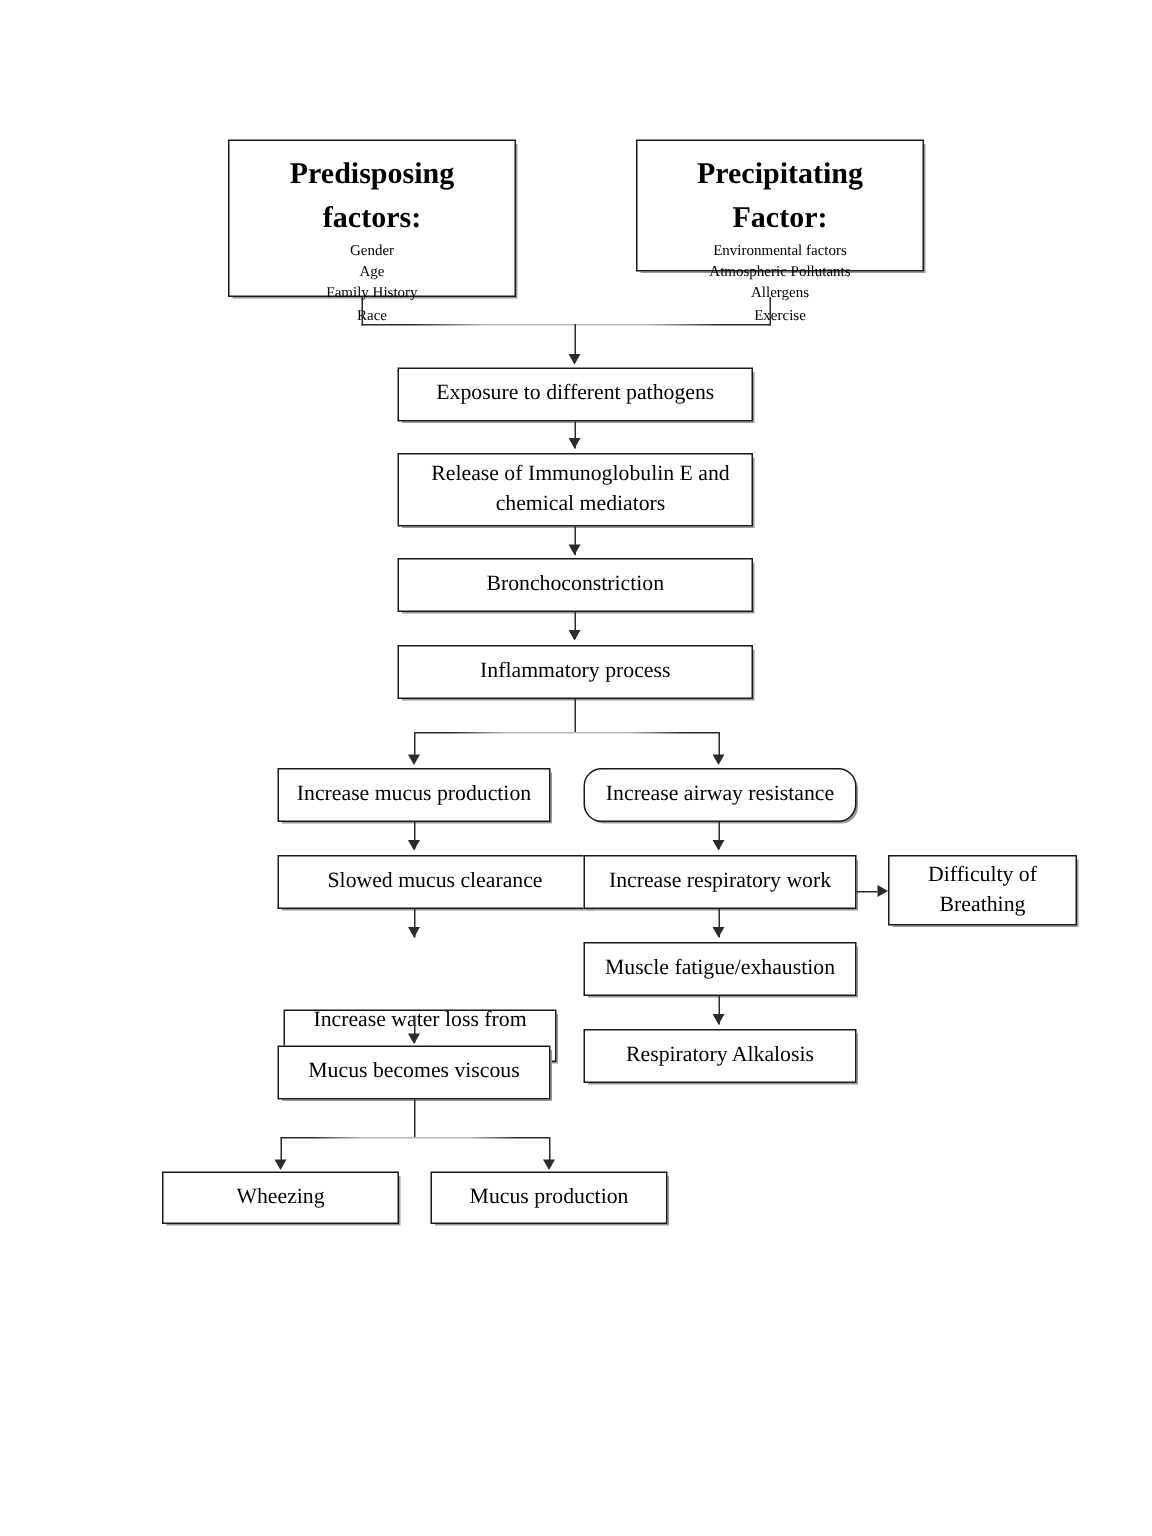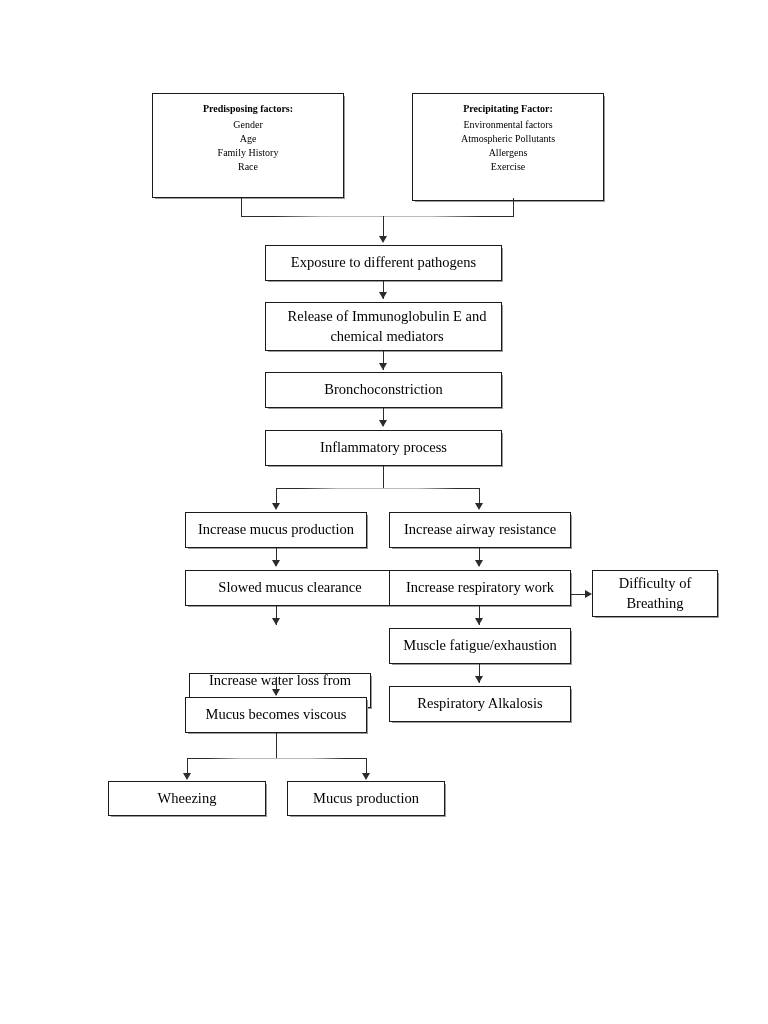--- a/index.html
+++ b/index.html
@@ -45,21 +45,21 @@
 
   
   .node.listbox {
     display: block;
     padding: 8px 6px 6px 6px;
     text-align: center;
   }
   .node.listbox .head {
     display: block;
     font-weight: bold;
-    font-size: 10px;
+    font-size: 20px;
     line-height: 1.45;
     margin-bottom: 1px;
   }
   .node.listbox .item {
     display: block;
     font-size: 10px;
     line-height: 1.42;
   }
 
   
@@ -104,21 +104,21 @@
 <div id="canvas">
 
   <div class="node listbox" style="left:152px; top:93px; width:192px; height:105px;">
     <span class="head">Predisposing factors:</span>
     <span class="item">Gender</span>
     <span class="item">Age</span>
     <span class="item">Family History</span>
     <span class="item">Race</span>
   </div>
 
-  <div class="node listbox" style="left:412px; top:93px; width:192px; height:108px;">
+  <div class="node listbox" style="left:424px; top:93px; width:192px; height:88px;">
     <span class="head">Precipitating Factor:</span>
     <span class="item">Environmental factors</span>
     <span class="item">Atmospheric Pollutants</span>
     <span class="item">Allergens</span>
     <span class="item">Exercise</span>
   </div>
 
   <div class="vline" style="left:241px; top:198px; height:19px;"></div>
   <div class="vline" style="left:513px; top:198px; height:19px;"></div>
   <div class="hline faded" style="left:241px; top:216px; width:273px;"></div>
@@ -190,21 +190,21 @@
   <div class="arrow-down" style="left:361.5px; top:773px;"></div>
 
   <div class="node" style="left:108px; top:781px; width:158px; height:35px;">
     <span class="txt">Wheezing</span>
   </div>
 
   <div class="node" style="left:287px; top:781px; width:158px; height:35px;">
     <span class="txt">Mucus production</span>
   </div>
 
-  <div class="node" style="left:389px; top:512px; width:182px; height:36px;">
+  <div class="node" style="left:389px; top:512px; width:182px; height:36px;border-radius:12px;">
     <span class="txt">Increase airway resistance</span>
   </div>
 
   <div class="vline" style="left:479px; top:548px; height:18px;"></div>
   <div class="arrow-down" style="left:474.5px; top:560px;"></div>
 
   <div class="node" style="left:389px; top:570px; width:182px; height:36px;">
     <span class="txt">Increase respiratory work</span>
   </div>
 

